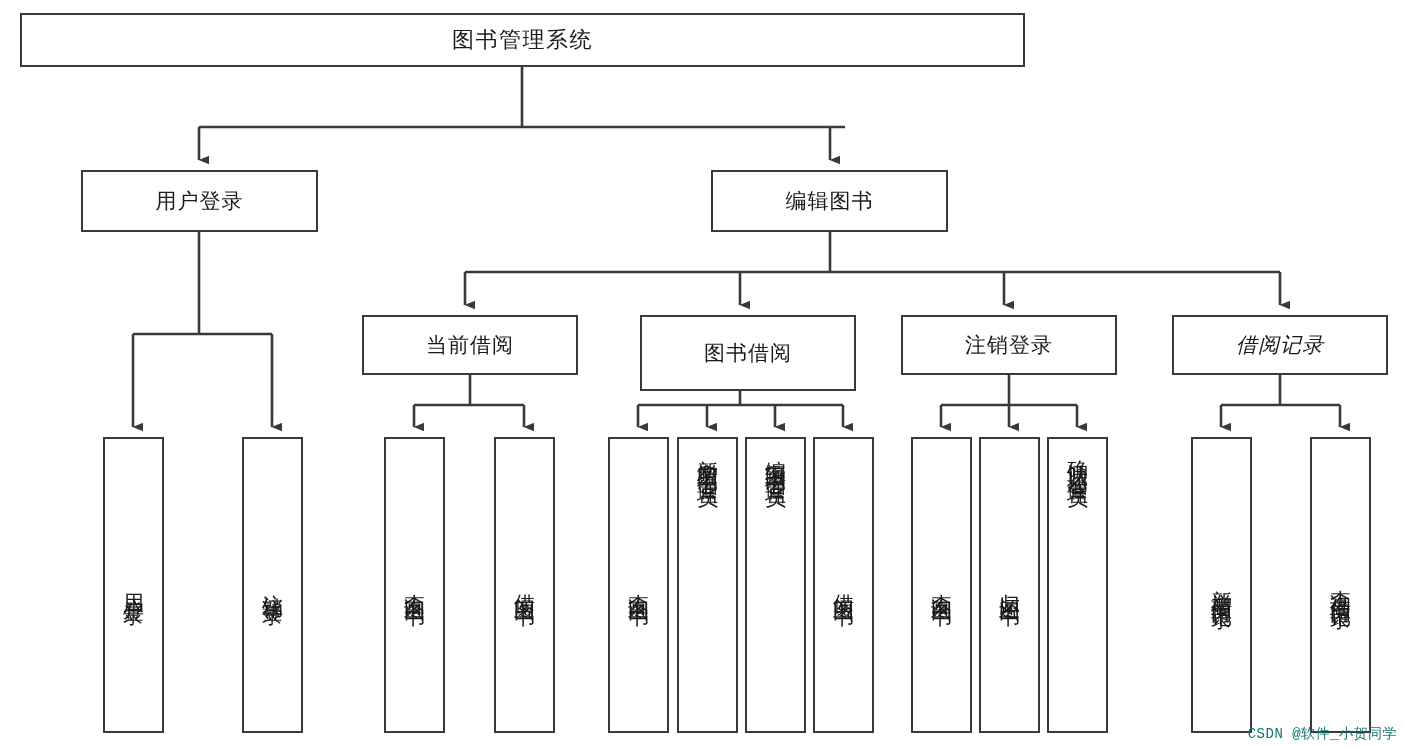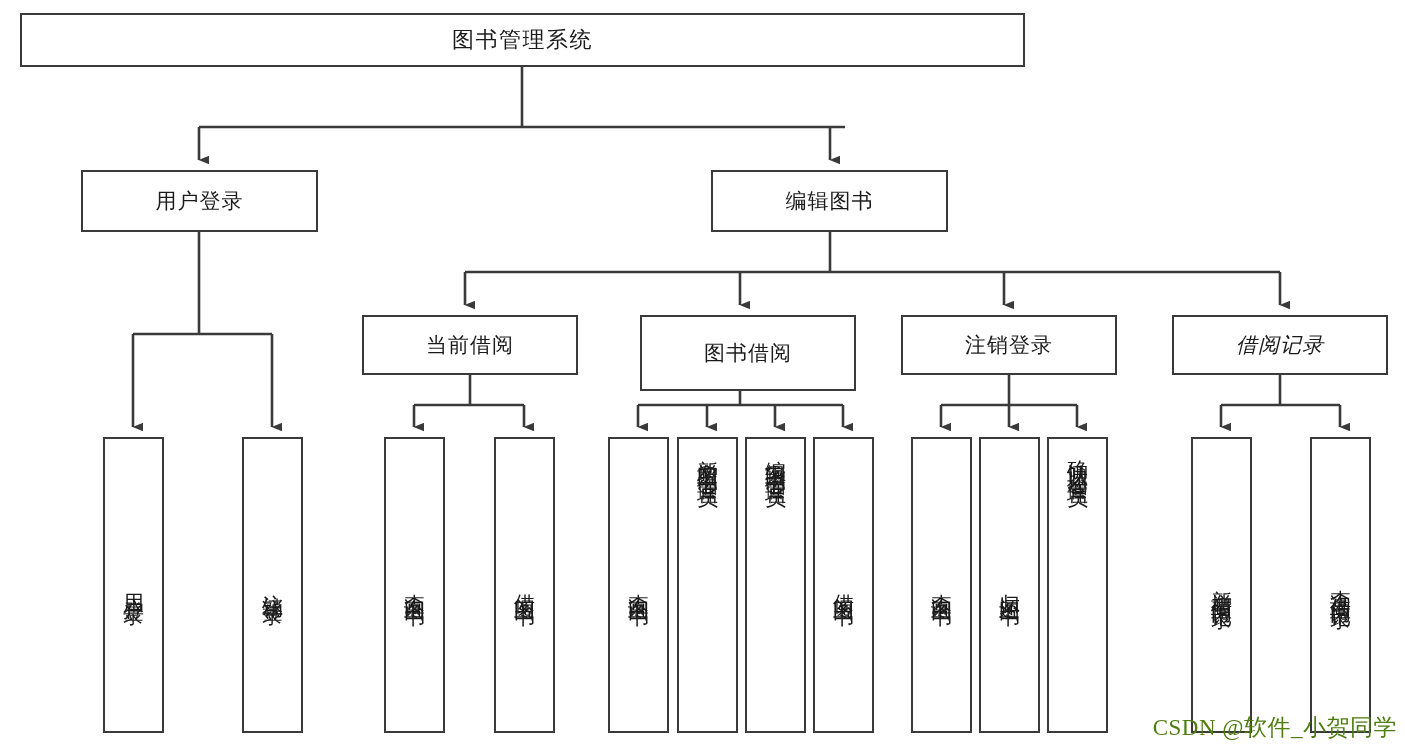--- a/index.html
+++ b/index.html
@@ -68,26 +68,26 @@
     height: auto;
   }
   .node.vert.centered {
     align-items: center;
     padding-top: 0;
   }
   #watermark {
     position: absolute;
     right: 8px;
     bottom: 4px;
-    font-size: 23px;
-    color: #4d7c0f;
+    font-size: 14px;
+    color: #0f766e;
     letter-spacing: 0.5px;
     z-index: 3;
     white-space: nowrap;
-    font-family: Liberation Serif, serif;
+    font-family: Liberation Mono, monospace;
   }
 </style>
 </head>
 <body>
 
 <div id="diagram-root">
 
   <svg id="edges-layer" viewBox="0 0 1405 747" width="1405" height="747" xmlns="http://www.w3.org/2000/svg">
     <defs>
       <marker id="arrowhead" markerWidth="9" markerHeight="11" refX="4.2" refY="10" orient="auto" markerUnits="userSpaceOnUse">

